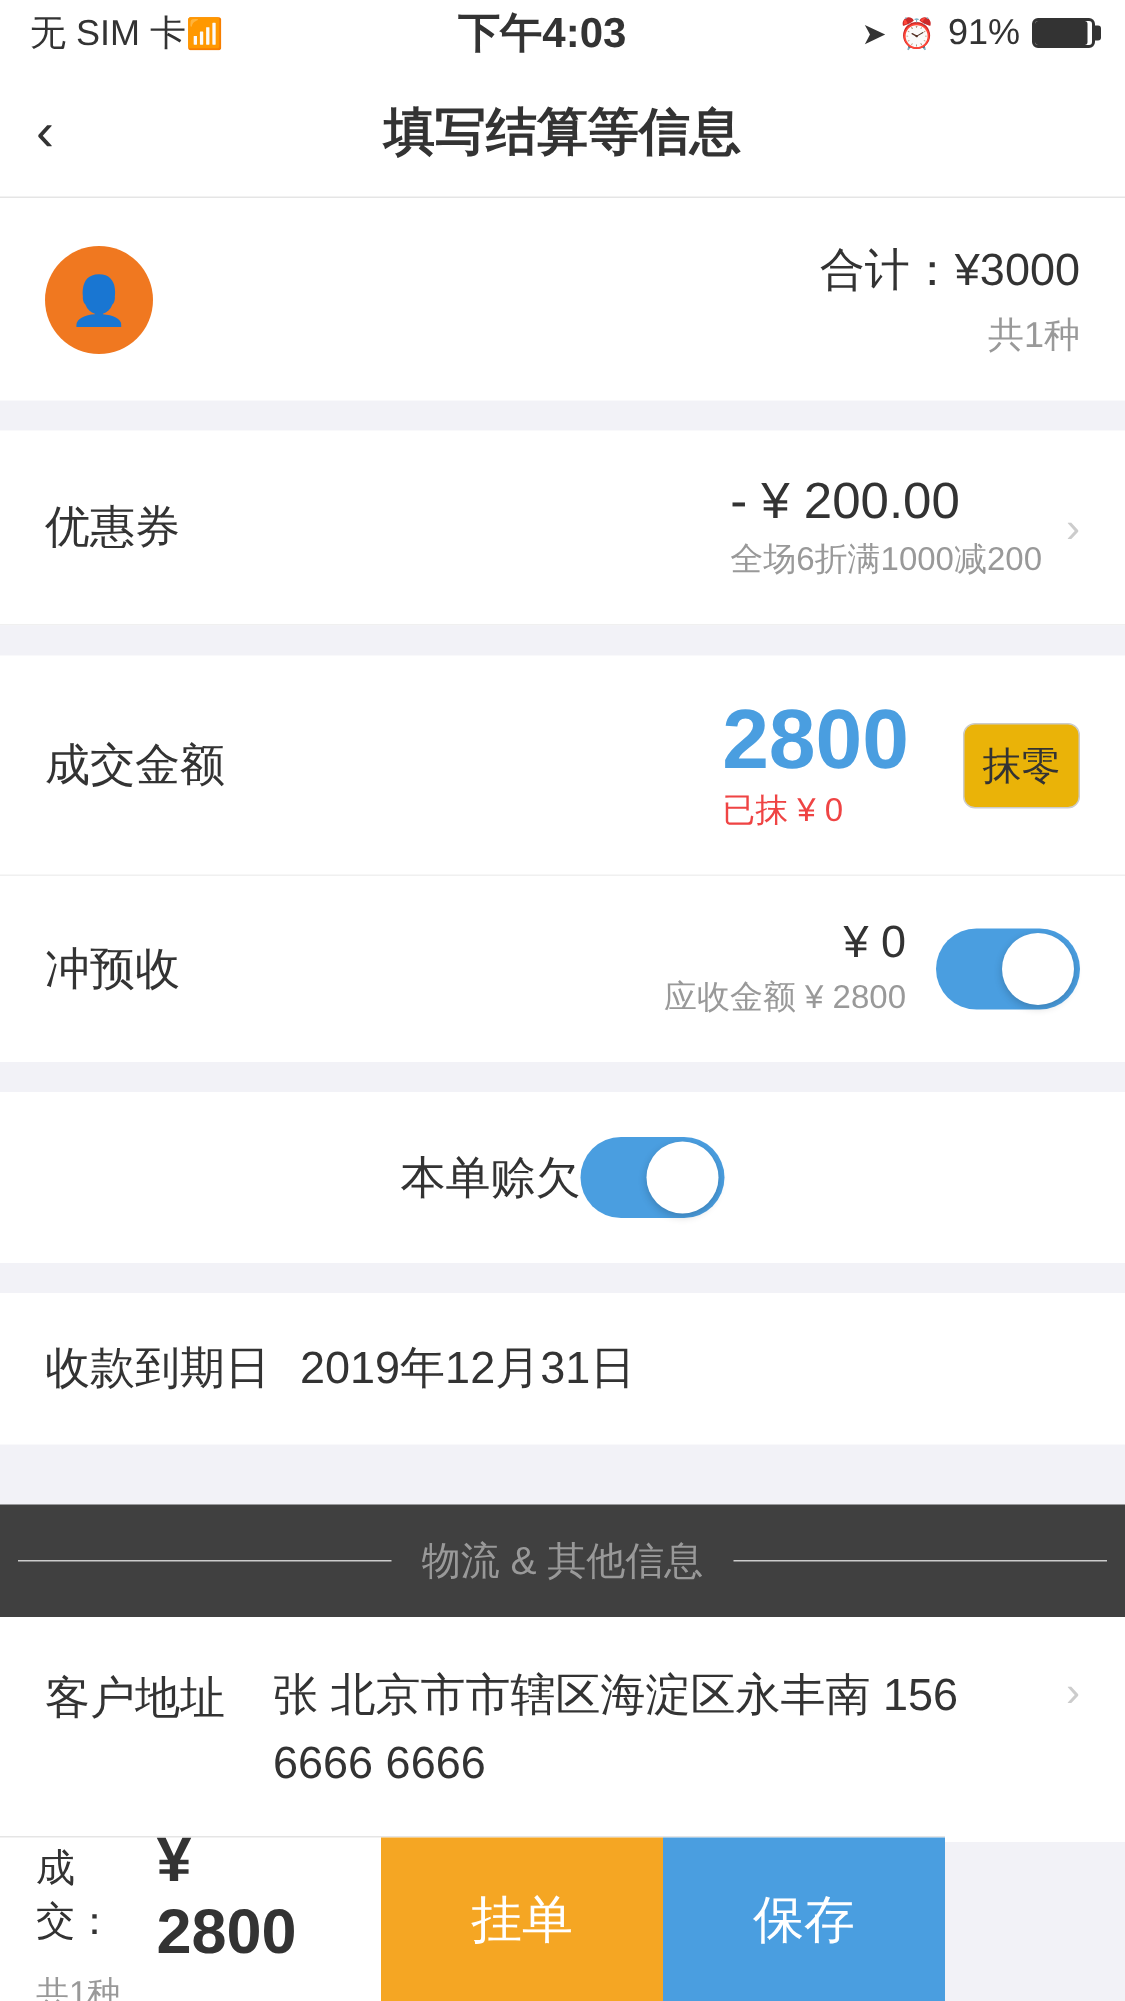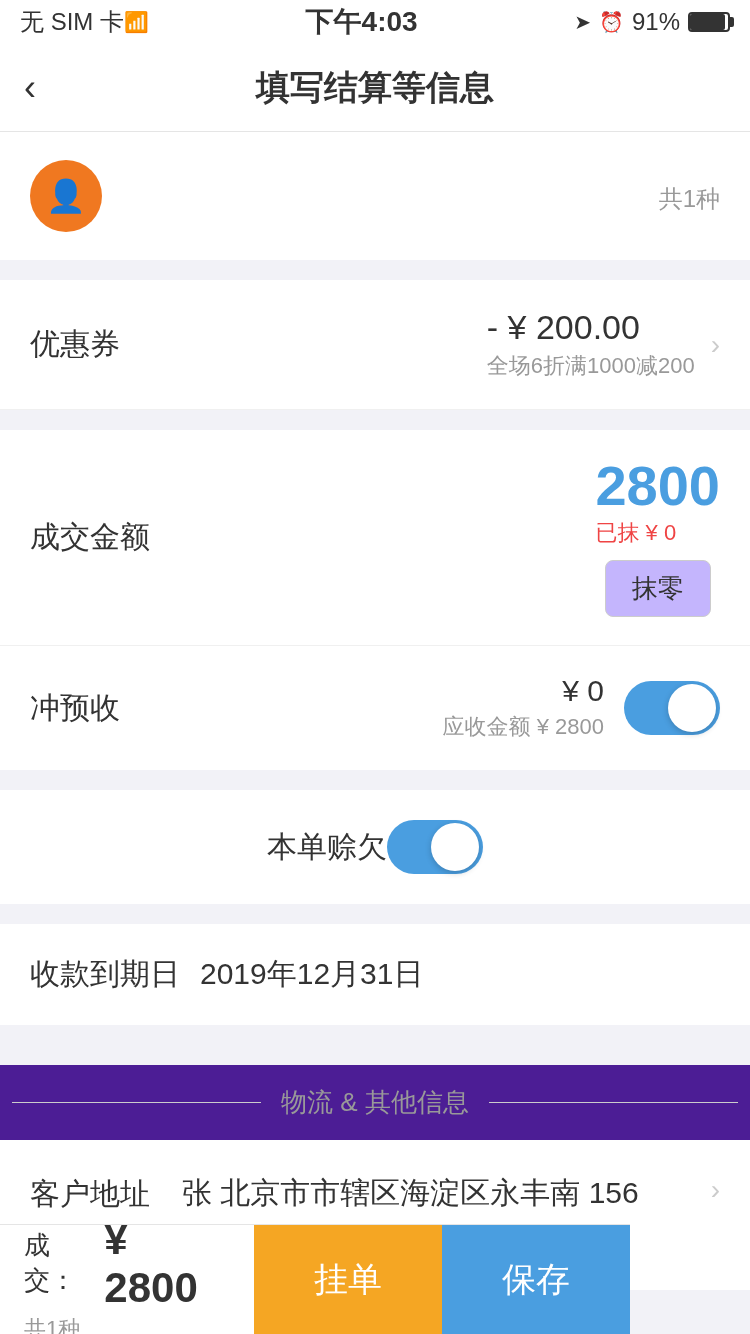--- a/index.html
+++ b/index.html
@@ -177,42 +177,41 @@
       justify-content: space-between;
       border-bottom: 1px solid #f0f0f0;
     }
     .amount-label {
       font-size: 30px;
       color: #333;
     }
     .amount-right {
       display: flex;
       align-items: center;
-      gap: 12px;
-      flex-direction: column;
+      gap: 36px;
     }
     .amount-value {
       font-size: 56px;
       font-weight: 600;
       color: #4a9ee0;
       line-height: 1;
     }
     .amount-sub {
       font-size: 22px;
       color: #ef4444;
       text-align: left;
       margin-top: 4px;
     }
     .round-btn {
       border: 1.5px solid #ccc;
       border-radius: 8px;
-      padding: 10px 26px;
+      padding: 10px 12px;
       font-size: 26px;
       color: #333;
-      background: #c4b5fd;
+      background: #eab308;
       cursor: pointer;
       white-space: nowrap;
     }
 
     
     .toggle-switch {
       width: 96px; height: 54px;
       border-radius: 27px;
       background: #4a9ee0;
       position: relative;
@@ -270,21 +269,21 @@
       display: flex;
       align-items: center;
       gap: 20px;
       margin-bottom: 20px;
     }
     .due-date-label { font-size: 30px; color: #333; }
     .due-date-value { font-size: 30px; color: #333; }
 
     
     .section-divider {
-      background: #4c1d95;
+      background: #404040;
       padding: 20px 12px;
       display: flex;
       align-items: center;
       gap: 20px;
       margin-bottom: 0;
     }
     .divider-line {
       flex: 1;
       height: 1px;
       background: #ccc;
@@ -393,20 +392,23 @@
 
 <div class="content">
 
   <div class="user-card">
     <div class="user-left">
       <div class="user-avatar">
         <span>👤</span>
       </div>
     </div>
     <div class="user-right">
+      <div class="user-total">
+        <span>合计：</span><span>¥3000</span>
+      </div>
       <div class="user-count">共1种</div>
     </div>
   </div>
 
   <div class="row-item">
     <div class="row-label">优惠券</div>
     <div class="row-right">
       <div>
         <div class="row-value-discount">- ¥ 200.00</div>
         <div class="row-sub">全场6折满1000减200</div>

